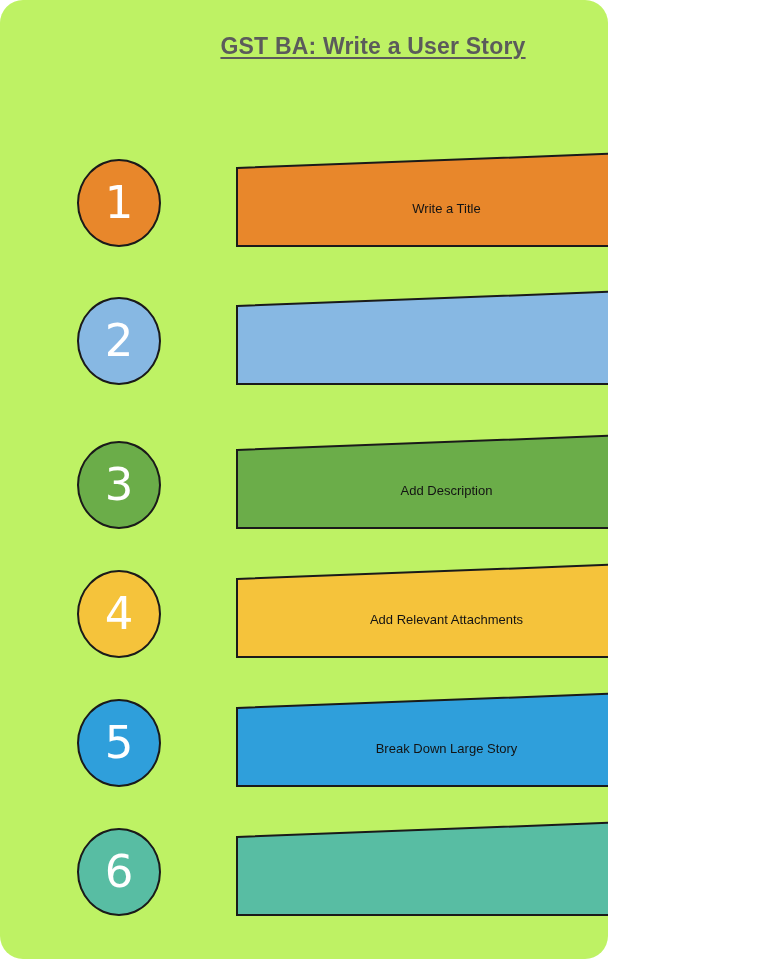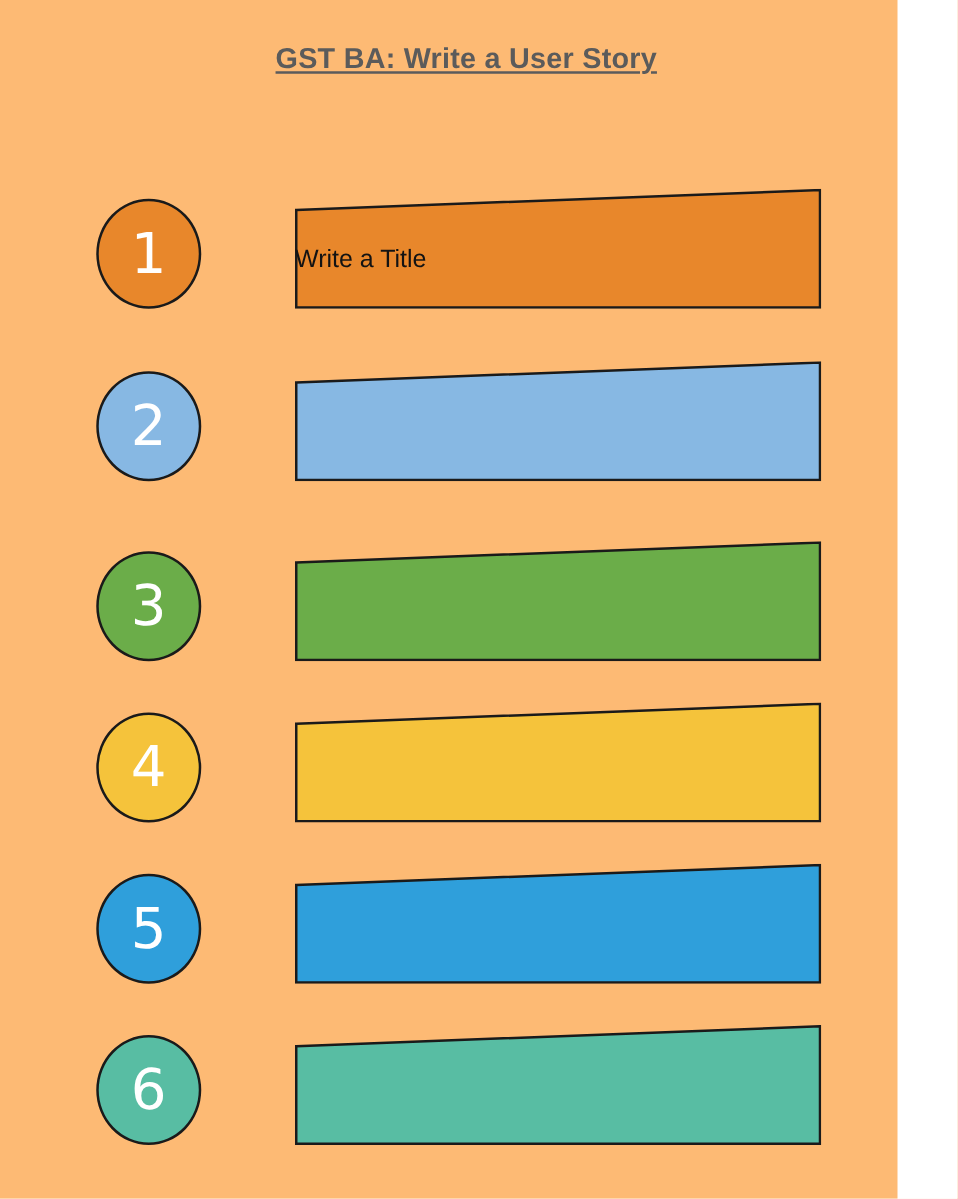--- a/index.html
+++ b/index.html
@@ -3,24 +3,25 @@
 <meta charset="utf-8">
 <style>
   html, body {
     margin: 0;
     padding: 0;
     background: #ffffff;
     font-family: "Liberation Sans", sans-serif;
   }
   .canvas {
     position: relative;
-    width: 718px;
+    width: 608px;
     height: 959px;
-    background: #fdba74;
+    background: #bef264;
     overflow: hidden;
+    border-radius: 23px;
   }
   .page-title {
     position: absolute;
     top: 33px;
     left: 0;
     width: 746px; 
     margin: 0;
     text-align: center;
     font-size: 23px;
     font-weight: 700;
@@ -68,22 +69,22 @@
     left: 0;
     top: 0;
     display: block;
   }
   .banner-label {
     position: absolute;
     left: 0;
     right: 0;
     top: 57px;
     transform: translateY(-50%);
-    text-align: left;
-    font-size: 20px;
+    text-align: center;
+    font-size: 13px;
     color: #131313;
   }
 </style>
 </head>
 <body>
 
 <div class="canvas">
   <h1 class="page-title">GST BA: Write a User Story</h1>
   <div id="steps">
   <div class="step" style="top: 151px;">
@@ -110,42 +111,45 @@
   </div>
 
   <div class="step" style="top: 433px;">
     <div class="circle" style="background: rgb(107, 173, 73);">
       <span class="num">3</span>
     </div>
     <div class="banner">
       <svg class="banner-shape" width="421" height="96" viewBox="0 0 421 96">
         <polygon points="1,17 420,1 420,95 1,95" stroke="#1a1a1a" stroke-width="2" fill="#6bad49"></polygon>
       </svg>
+      <span class="banner-label">Add Description</span>
     </div>
   </div>
 
   <div class="step" style="top: 562px;">
     <div class="circle" style="background: rgb(245, 195, 59);">
       <span class="num">4</span>
     </div>
     <div class="banner">
       <svg class="banner-shape" width="421" height="96" viewBox="0 0 421 96">
         <polygon points="1,17 420,1 420,95 1,95" stroke="#1a1a1a" stroke-width="2" fill="#f5c33b"></polygon>
       </svg>
+      <span class="banner-label">Add Relevant Attachments</span>
     </div>
   </div>
 
   <div class="step" style="top: 691px;">
     <div class="circle" style="background: rgb(47, 159, 219);">
       <span class="num">5</span>
     </div>
     <div class="banner">
       <svg class="banner-shape" width="421" height="96" viewBox="0 0 421 96">
         <polygon points="1,17 420,1 420,95 1,95" stroke="#1a1a1a" stroke-width="2" fill="#2f9fdb"></polygon>
       </svg>
+      <span class="banner-label">Break Down Large Story</span>
     </div>
   </div>
 
   <div class="step" style="top: 820px;">
     <div class="circle" style="background: rgb(88, 189, 163);">
       <span class="num">6</span>
     </div>
     <div class="banner">
       <svg class="banner-shape" width="421" height="96" viewBox="0 0 421 96">
         <polygon points="1,17 420,1 420,95 1,95" stroke="#1a1a1a" stroke-width="2" fill="#58bda3"></polygon>

